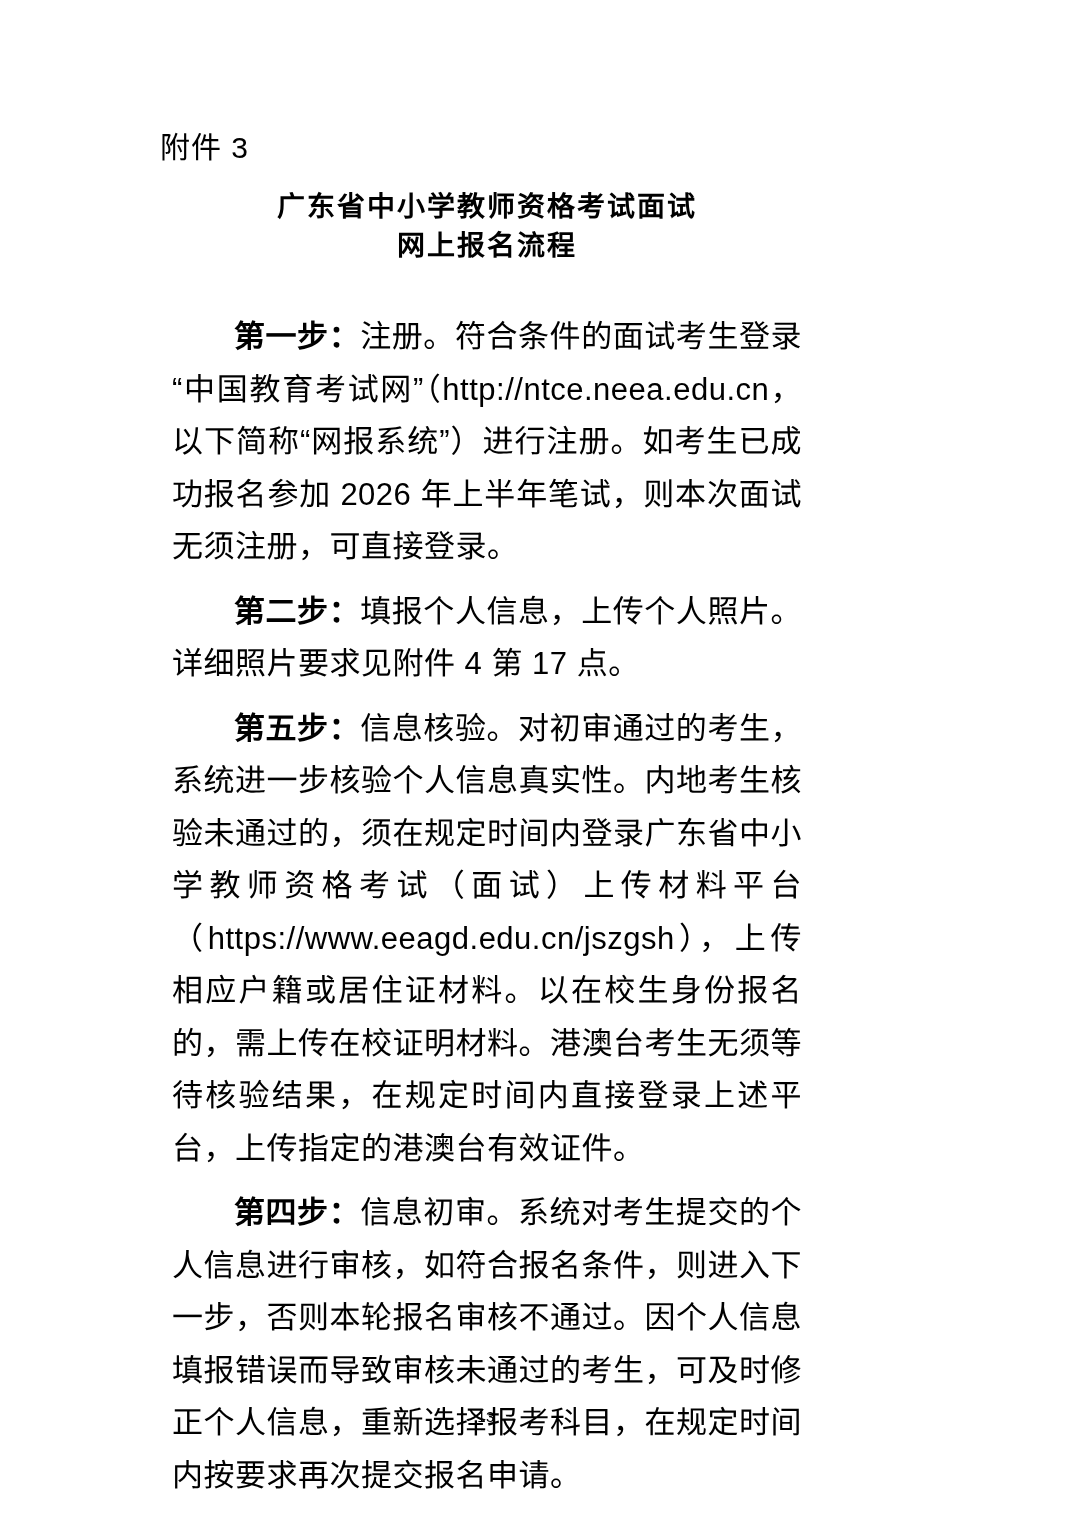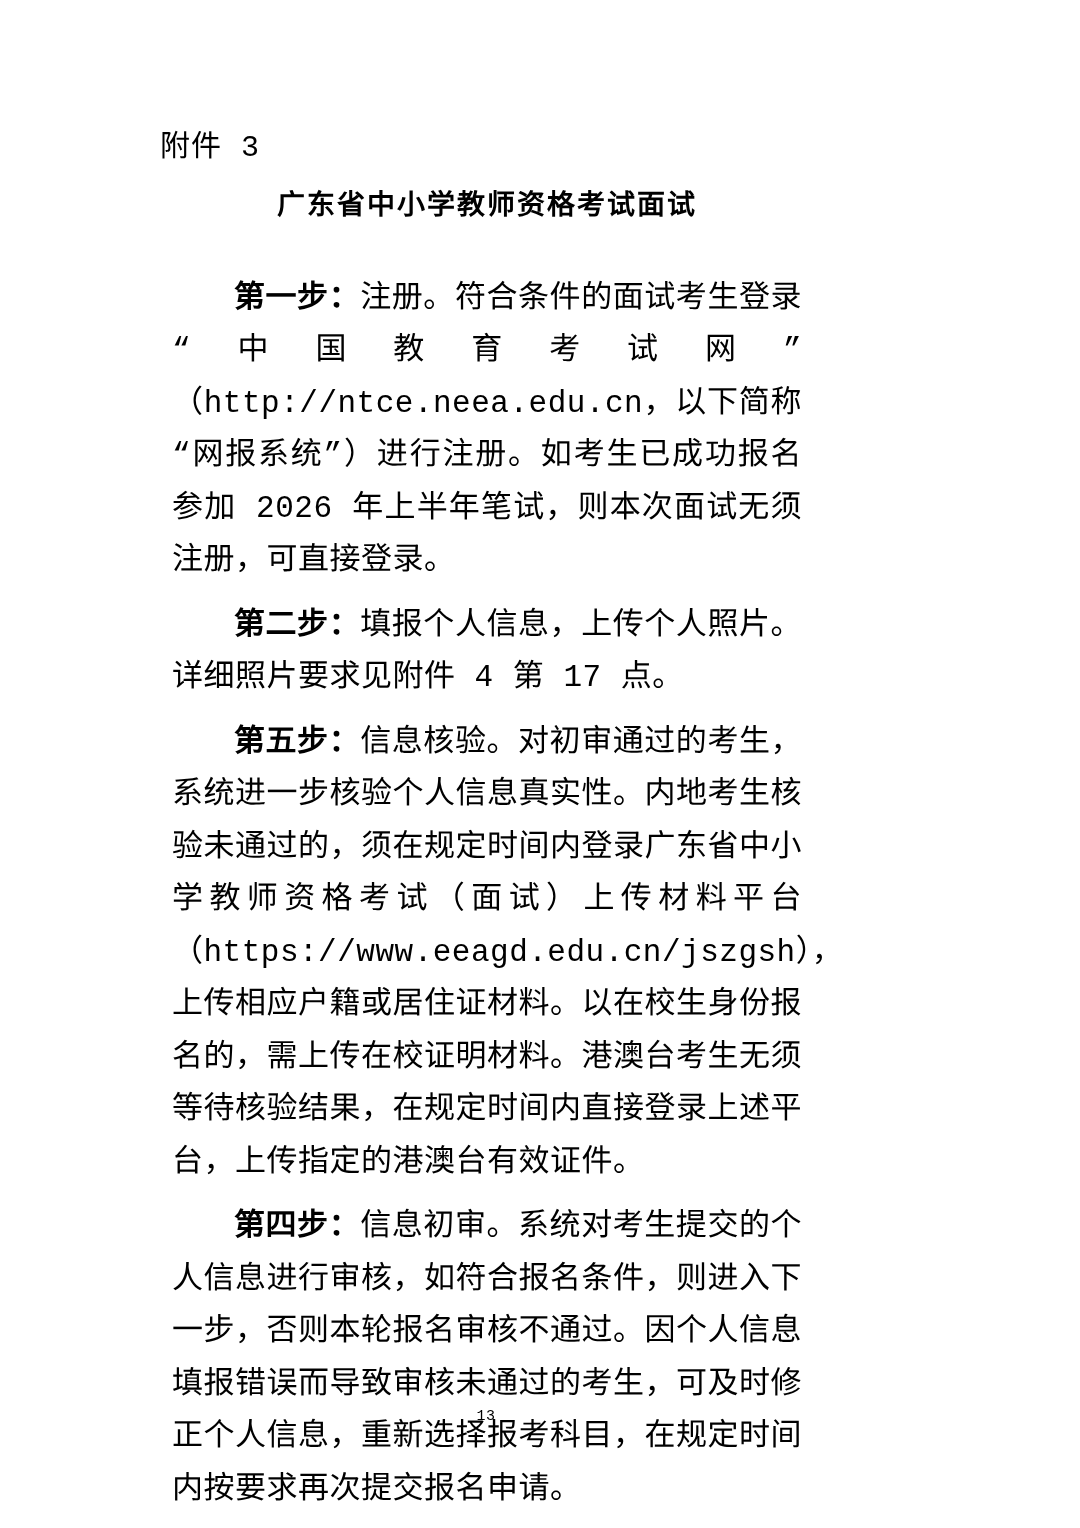--- a/index.html
+++ b/index.html
@@ -6,21 +6,21 @@
     margin: 0;
     padding: 0;
     background: #ffffff;
   }
   .page {
     position: relative;
     width: 972px;
     height: 1528px;
     background: #ffffff;
     color: #000000;
-    font-family: Liberation Mono, monospace;
+    font-family: Liberation Sans, sans-serif;
     box-sizing: border-box;
     overflow: hidden;
   }
   .content {
     position: absolute;
     left: 160px;
     right: 158px;
     top: 130px;
   }
   .attachment-label {
@@ -65,20 +65,21 @@
 </head>
 <body>
 
 <div class="page">
   <div class="content">
 
     <p class="attachment-label">附件 3</p>
 
     <h1 class="doc-title">
       <span class="title-line">广东省中小学教师资格考试面试</span>
+      <span class="title-line">网上报名流程</span>
     </h1>
 
     <div class="body-text">
 
       <p>
         <span class="step-label">第一步：</span><span>注册。符合条件的面试考生登录“中国教育考试网”（http://ntce.neea.edu.cn，以下简称“网报系统”）进行注册。如考生已成功报名参加 2026 年上半年笔试，则本次面试无须注册，可直接登录。</span>
       </p>
 
       <p>
         <span class="step-label">第二步：</span><span>填报个人信息，上传个人照片。详细照片要求见附件 4 第 17 点。</span>

